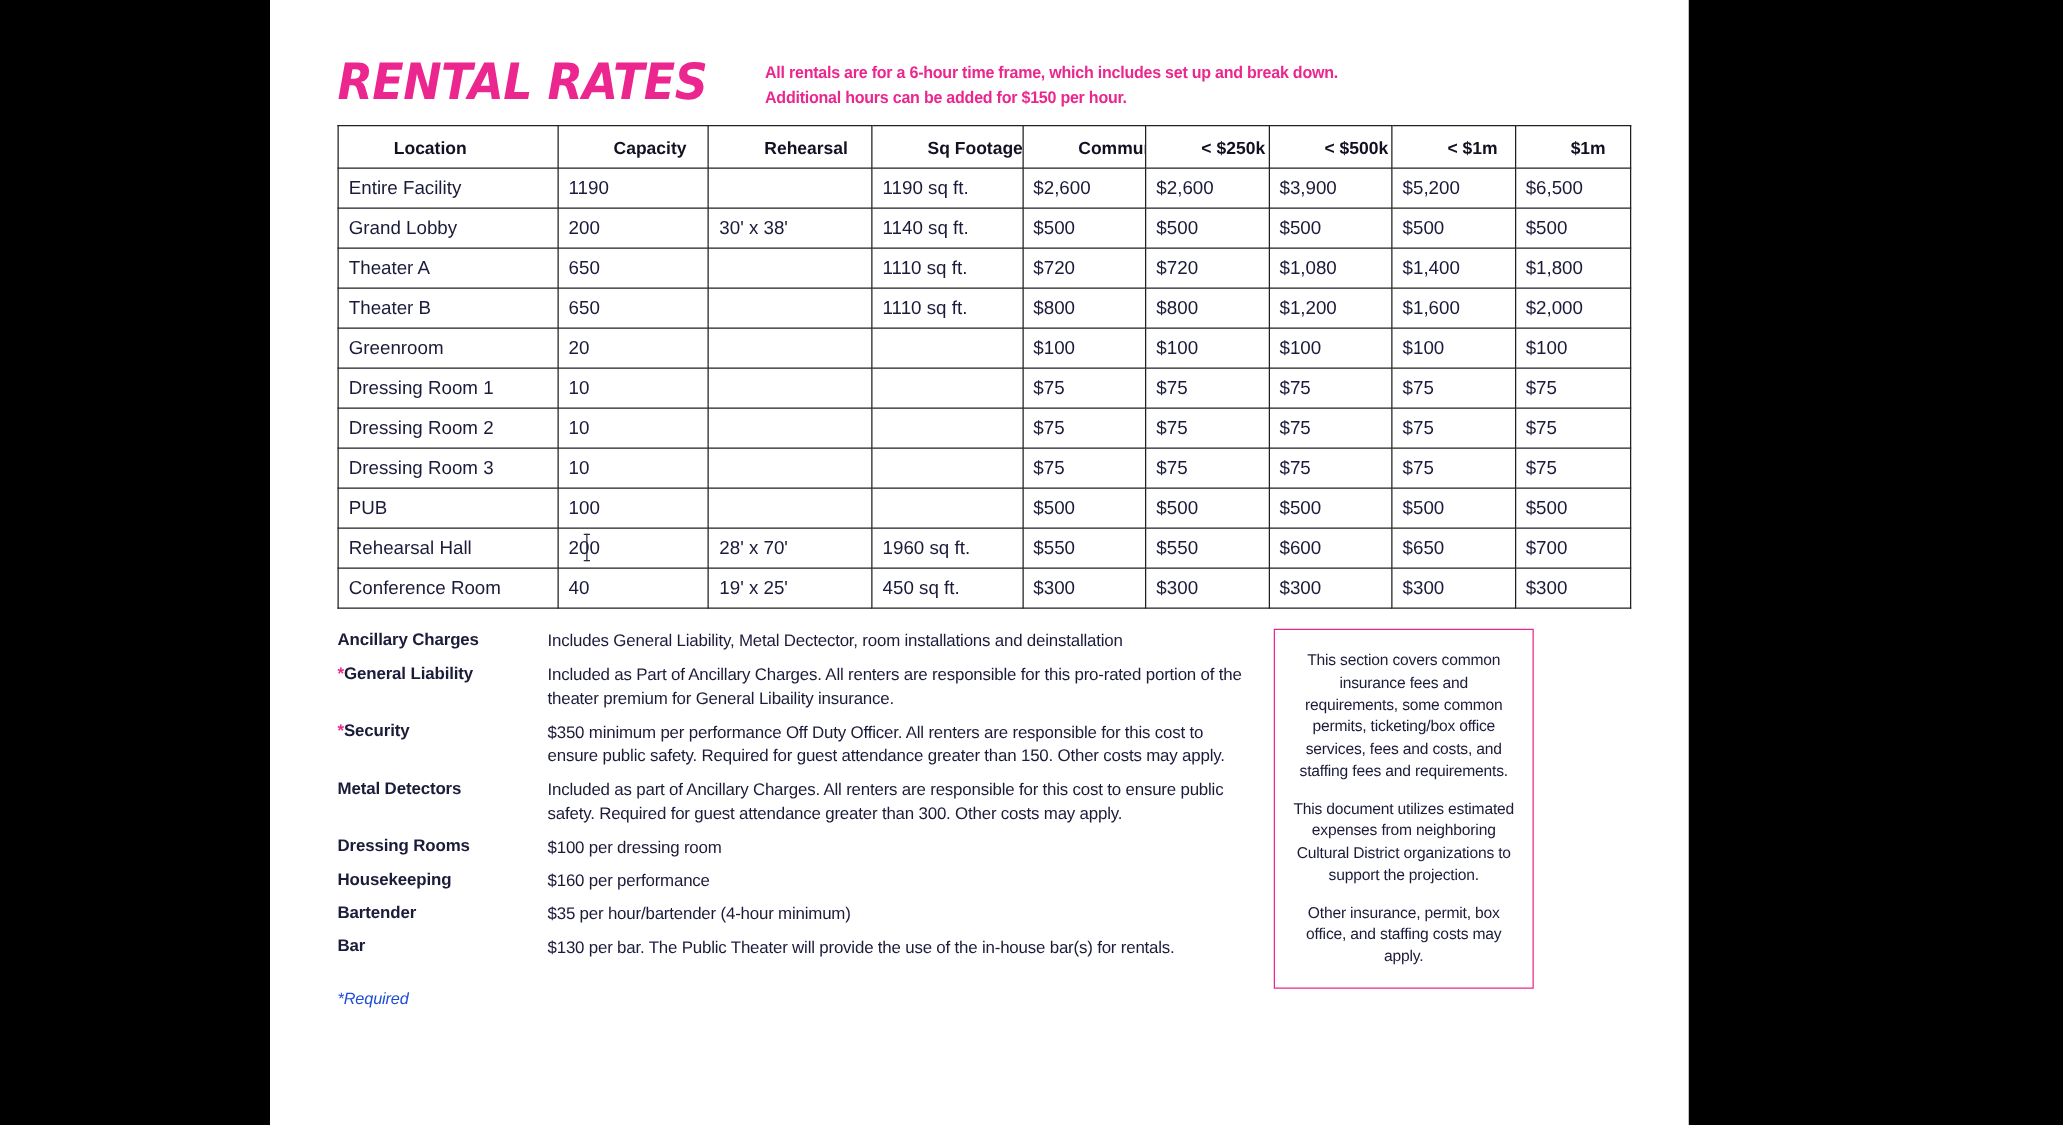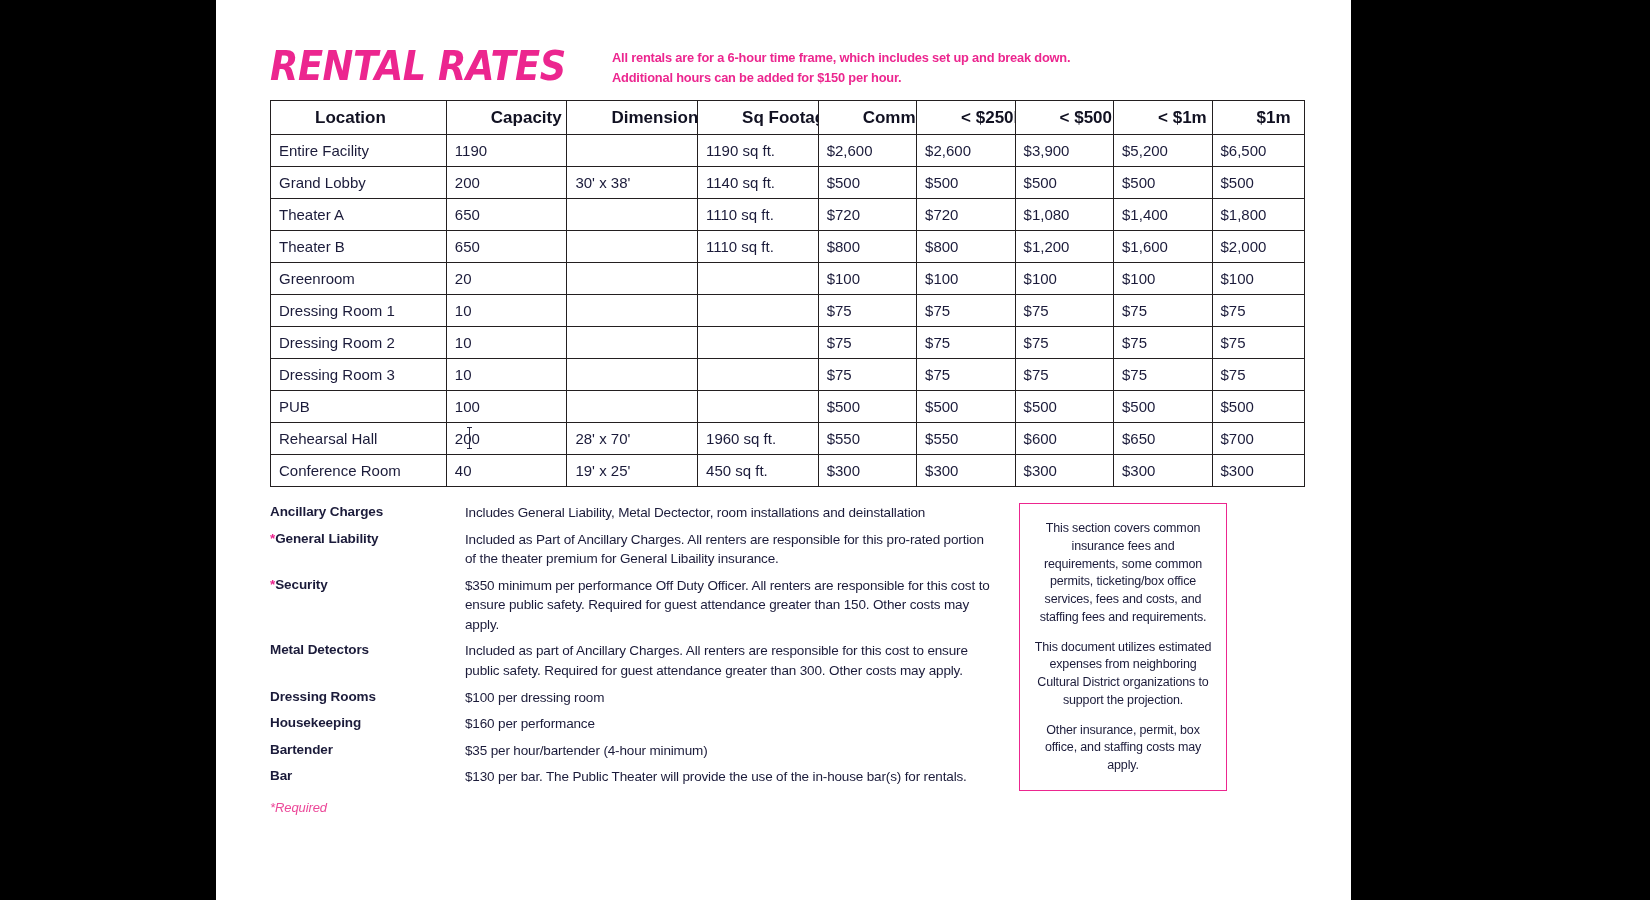--- a/index.html
+++ b/index.html
@@ -73,21 +73,21 @@
     padding: 0 8px;
     text-align: left;
     font-size: 15px;
     color: #1b1b3a;
     vertical-align: middle;
     overflow: hidden;
     white-space: nowrap;
   }
   table.rates th {
     font-weight: bold;
-    font-size: 17px;
+    font-size: 14px;
     color: #111122;
     height: 33px;
     padding-left: 44px;
   }
   .col-location { width: 175px; }
   .col-capacity { width: 120px; }
   .col-dimensions { width: 130px; }
   .col-sqft { width: 120px; }
   .col-price { width: 98px; }
   .col-price-last { width: 92px; }
@@ -135,27 +135,26 @@
     line-height: 1.35;
     letter-spacing: -0.1px;
   }
   .charge-label .star { color: #EC268F; }
   .charge-text {
     flex: 1;
     font-size: 13.5px;
     color: #1b1b3a;
     line-height: 1.45;
     letter-spacing: -0.15px;
-    margin-left: 27px;
   }
   .required-note {
-    margin-top: 13px;
+    margin-top: 24px;
     font-size: 13px;
     font-style: italic;
-    color: #ec4899;
+    color: #1d4ed8;
     letter-spacing: -0.1px;
   }
 
   
   .sidebox {
     margin-left: 24px;
     width: 208px;
     flex: none;
     border: 1.6px solid #EC268F;
     padding: 16px 14px 14px 14px;
@@ -195,21 +194,21 @@
         <col class="col-price">
           <col class="col-price">
           <col class="col-price">
           <col class="col-price">
           <col class="col-price-last">
       </colgroup>
       <thead>
         <tr>
           <th>Location</th>
           <th>Capacity</th>
-          <th>Dimensions</th>
+          <th>Rehearsal</th>
           <th>Sq Footage</th>
           <th>Community</th>
           <th>&lt; $250k</th>
           <th>&lt; $500k</th>
           <th>&lt; $1m</th>
           <th>$1m</th>
         </tr>
       </thead>
       <tbody>
         <tr>

